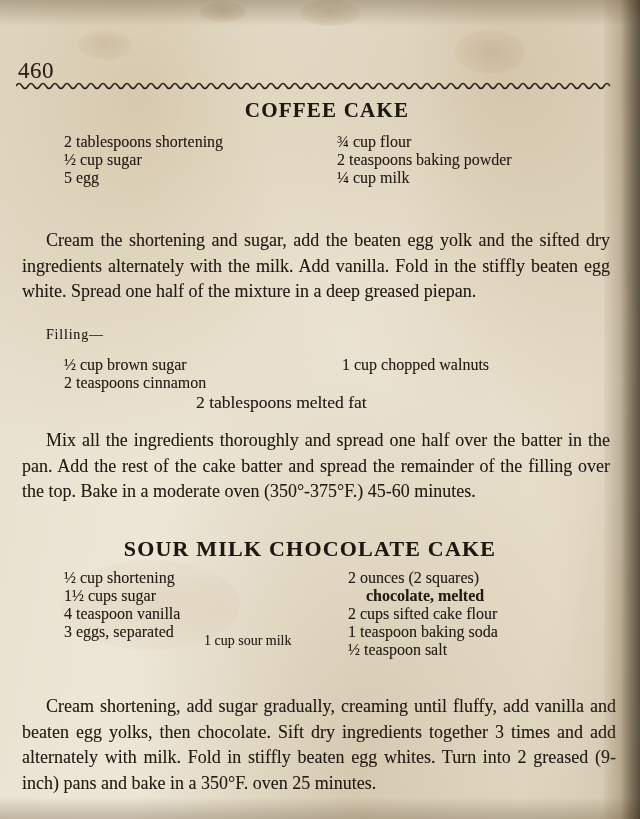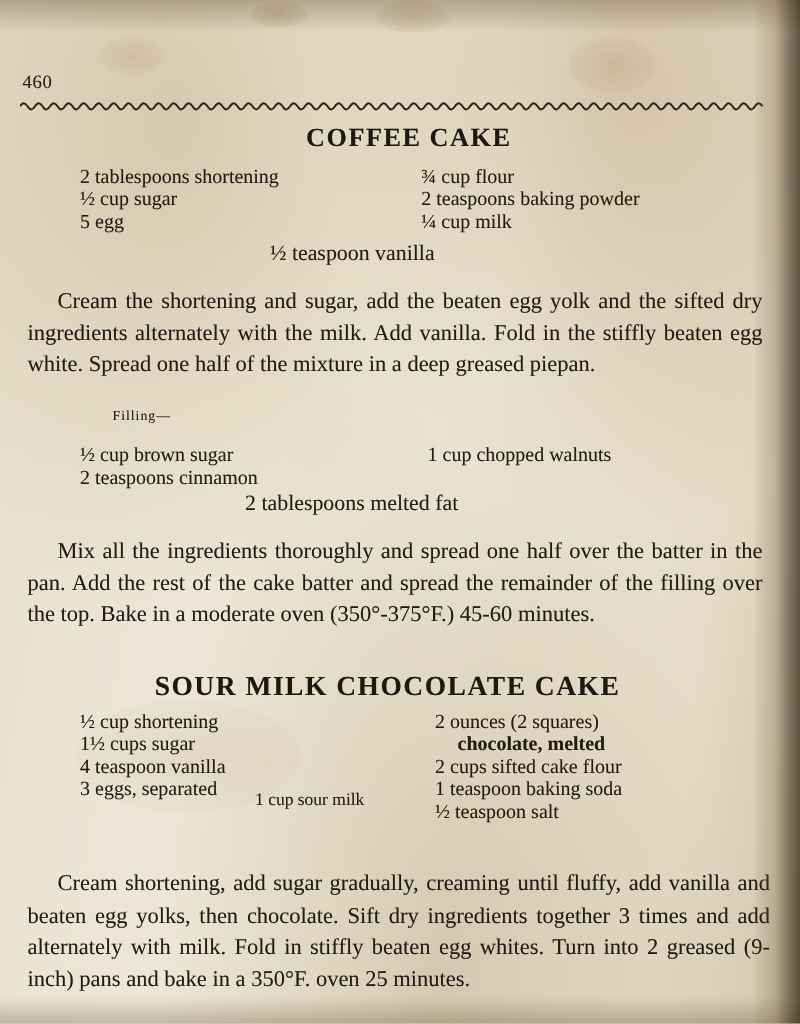--- a/index.html
+++ b/index.html
@@ -64,21 +64,21 @@
     position: absolute;
     left: 0; top: 0;
     width: 640px; height: 819px;
     color: #241c14;
   }
 
   .folio {
     position: absolute;
     left: 18px;
     top: 58px;
-    font-size: 15px;
+    font-size: 23px;
     letter-spacing: 0.5px;
     color: #2a2118;
   }
 
   .rule {
     position: absolute;
     left: 16px;
     top: 78px;
     width: 606px;
     height: 12px;
@@ -115,23 +115,22 @@
     position: absolute;
     font-size: 18px;
     line-height: 1.42;
     text-align: justify;
     color: #221b13;
   }
   .para .indent { display: inline-block; width: 24px; }
 
   .section-label {
     position: absolute;
-    font-size: 11px;
+    font-size: 14px;
     letter-spacing: 0.8px;
-    margin-left: 44px;
   }
 
   
   #content { text-shadow: 0 0 0.4px rgba(40,30,18,0.35); }
 </style>
 </head>
 <body>
 
 <div id="page">
 
@@ -158,23 +157,20 @@
       <div class="ing-line">½ cup sugar</div>
       <div class="ing-line">5 egg</div>
     </div>
 
     <div class="ing-col" style="left:325px; top:133px;">
       <div class="ing-line">¾ cup flour</div>
       <div class="ing-line">2 teaspoons baking powder</div>
       <div class="ing-line">¼ cup milk</div>
     </div>
 
-    <div class="ing-center" style="left:216px; top:192px; font-size:17.5px;">
-      <div class="ing-line">½ teaspoon vanilla</div>
-    </div>
 
     <div class="para" style="left:22px; top:228px; width:588px;">
       <span class="indent"></span><span>Cream the shortening and sugar, add the beaten egg yolk and the sifted dry ingredients alternately with the milk. Add vanilla. Fold in the stiffly beaten egg white. Spread one half of the mixture in a deep greased piepan.</span>
     </div>
 
     <div class="section-label" style="left:46px; top:327px;">Filling—</div>
 
     <div class="ing-col" style="left:52px; top:356px;">
       <div class="ing-line">½ cup brown sugar</div>
       <div class="ing-line">2 teaspoons cinnamon</div>

